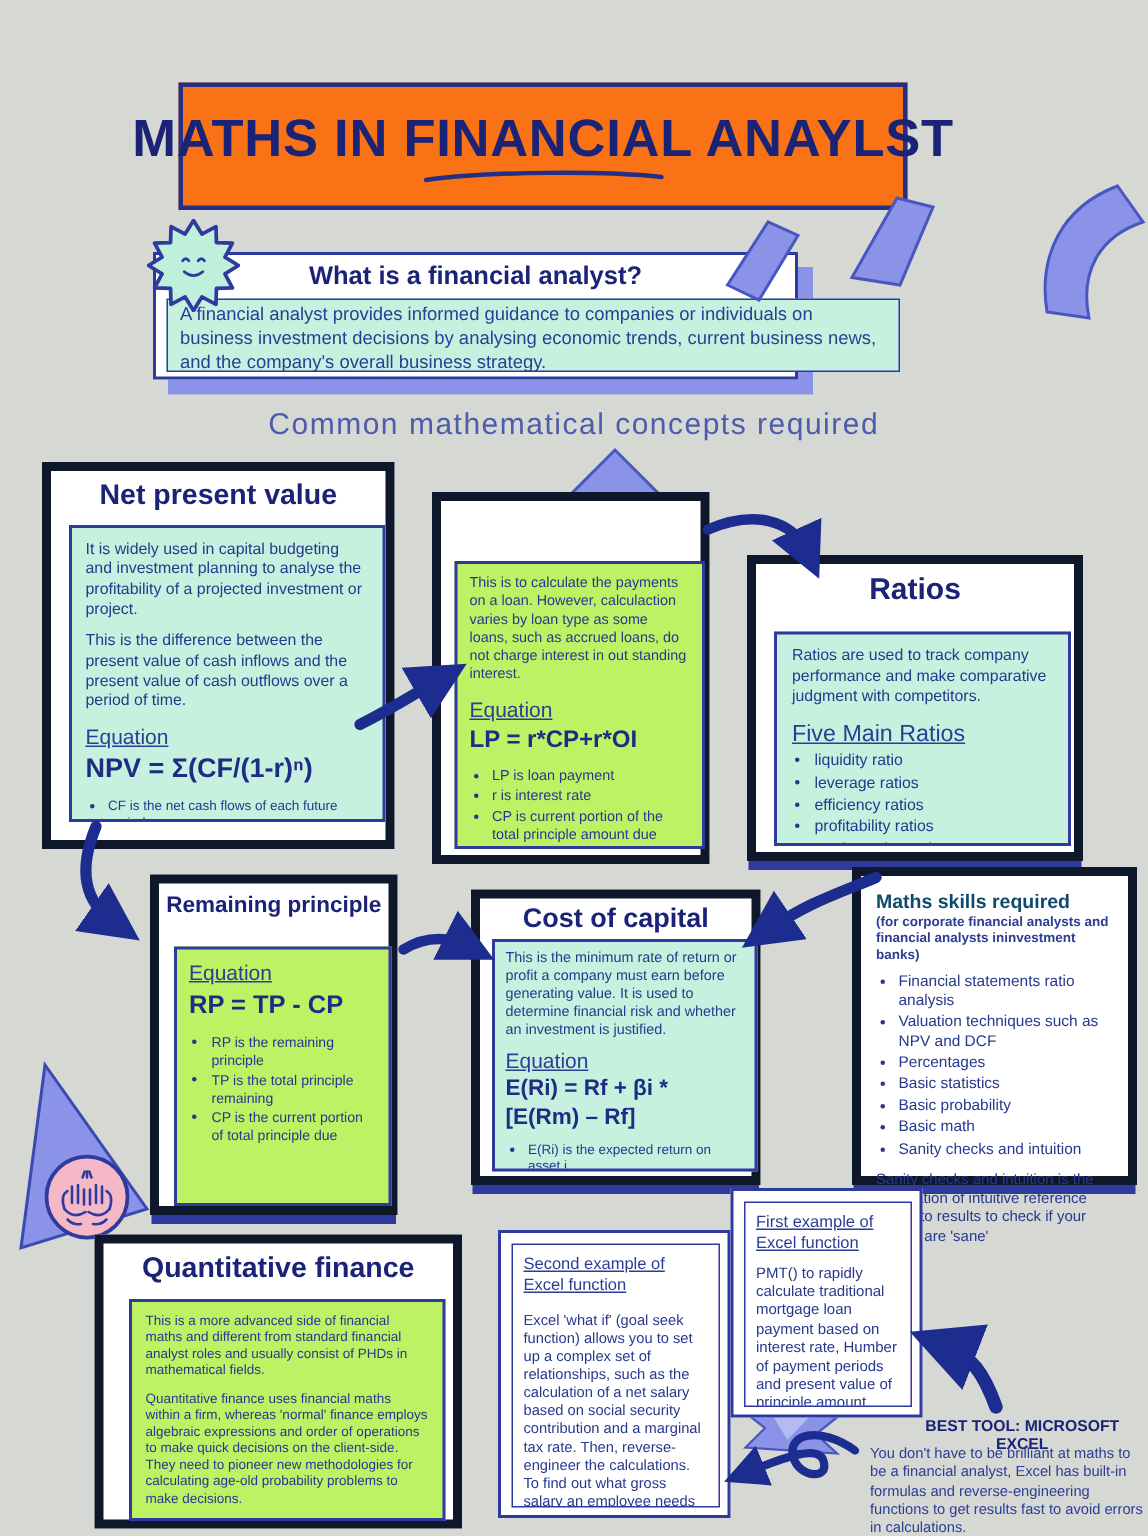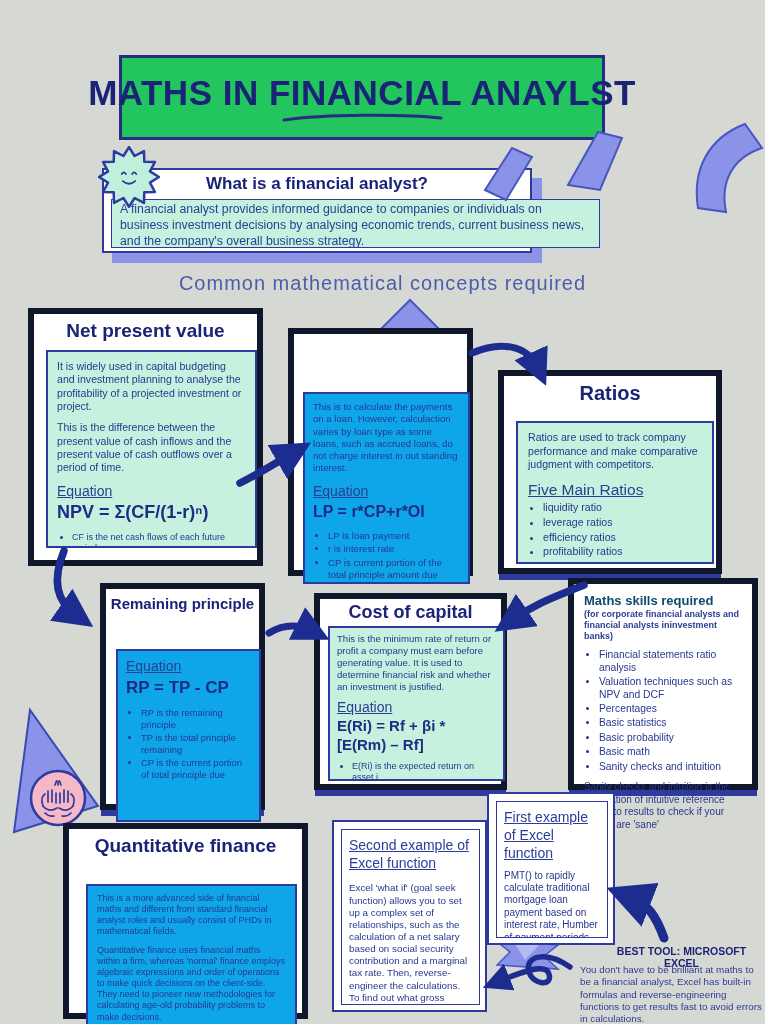--- a/index.html
+++ b/index.html
@@ -7,21 +7,21 @@
     position:relative;width:765px;height:1024px;overflow:hidden;
     background:#d6d8d3;
     font-family:"Liberation Sans","DejaVu Sans",sans-serif;
     color:#27388f;
   }
   .abs{position:absolute;}
   svg{display:block;}
   
   .banner{
     left:119px;top:55px;width:486px;height:85px;
-    background:#22c55e;border:3px solid #232e84;box-sizing:border-box;
+    background:#f97316;border:3px solid #232e84;box-sizing:border-box;
     display:flex;flex-direction:column;align-items:center;justify-content:center;
   }
   .banner h1{
     margin:0;font-size:35px;font-weight:800;letter-spacing:.5px;
     color:#1b2377;white-space:nowrap;
   }
   
   .whatis{
     left:102px;top:168px;width:430px;height:85px;
     background:#ffffff;border:2px solid #2e3a9e;box-sizing:border-box;
@@ -40,21 +40,21 @@
   }
   
   .card{
     position:absolute;background:#fff;border:6px solid #0f172a;box-sizing:border-box;z-index:2;
   }
   .card h2{margin:6px 4px 0 4px;text-align:center;font-weight:800;color:#1b2377;font-size:19px;}
   .inner{
     position:absolute;border:2px solid #2e3a9e;box-sizing:border-box;overflow:hidden;
   }
   .mint{background:#c6f1de;}
-  .cyan{background:#0ea5e9;margin-top:18px;}
+  .cyan{background:#bef264;}
   .shadowed{box-shadow:0 7px 0 -1px #2e3a9e;}
   .inner p{margin:0 0 8px 0;}
   .eq-label{display:inline-block;text-decoration:underline;font-size:14px;margin:0 0 1px 0;color:#2b3d95;}
   .equation{font-weight:800;color:#1f2c86;margin:0;}
   ul.bullets{margin:2px 0 0 0;padding-left:15px;}
   ul.bullets li{margin:0 0 1px 0;}
   
   .npv-inner{left:12px;top:36px;width:211px;height:198px;padding:8px 9px;font-size:10.6px;line-height:1.26;}
   .npv-inner .equation{font-size:18px;}
   .npv-inner ul{font-size:9px;}
@@ -73,21 +73,21 @@
   .cost-inner p{margin:0 0 6px 0;}
   .maths-card{left:568px;top:578px;width:190px;height:212px;padding:9px 10px;font-size:10px;line-height:1.25;}
   .maths-card h3{margin:0;font-size:13px;font-weight:800;color:#0c4a6e;}
   .maths-card .subtitle{font-size:9px;font-weight:700;line-height:1.2;margin:0 0 7px 0;color:#2b3d95;}
   .maths-card ul{font-size:10.3px;margin:0 0 8px 0;padding-left:15px;}
   .maths-card ul li{margin-bottom:1.5px;}
   .quant-inner{left:17px;top:37px;width:211px;height:148px;padding:7px 9px;font-size:9px;line-height:1.24;}
   .quant-inner p{margin:0 0 7px 0;}
   .exbox{position:absolute;background:#fff;border:2px solid #2e3a9e;box-sizing:border-box;z-index:2;}
   .exbox .frame{position:absolute;border:1.4px solid #2e3a9e;box-sizing:border-box;overflow:hidden;padding:6px 7px;}
-  .ex-title{display:inline-block;text-decoration:underline;margin:0 0 10px 0;font-size:14px;line-height:1.3;color:#2b3d95;}
+  .ex-title{display:inline-block;text-decoration:underline;margin:0 0 10px 0;font-size:11px;line-height:1.3;color:#2b3d95;}
   .ex-body{margin:0;font-size:10px;line-height:1.24;}
   .best-tool{left:598px;top:945px;width:167px;text-align:center;font-size:10.5px;font-weight:800;color:#1b2377;z-index:2;}
   .bottom-note{left:580px;top:964px;width:183px;font-size:9.8px;line-height:1.26;color:#2b3d95;z-index:2;}
   .deco{z-index:1;}
   .overlay{left:0;top:0;z-index:3;pointer-events:none;}
 </style>
 </head>
 <body>
 
 <div id="canvas">

